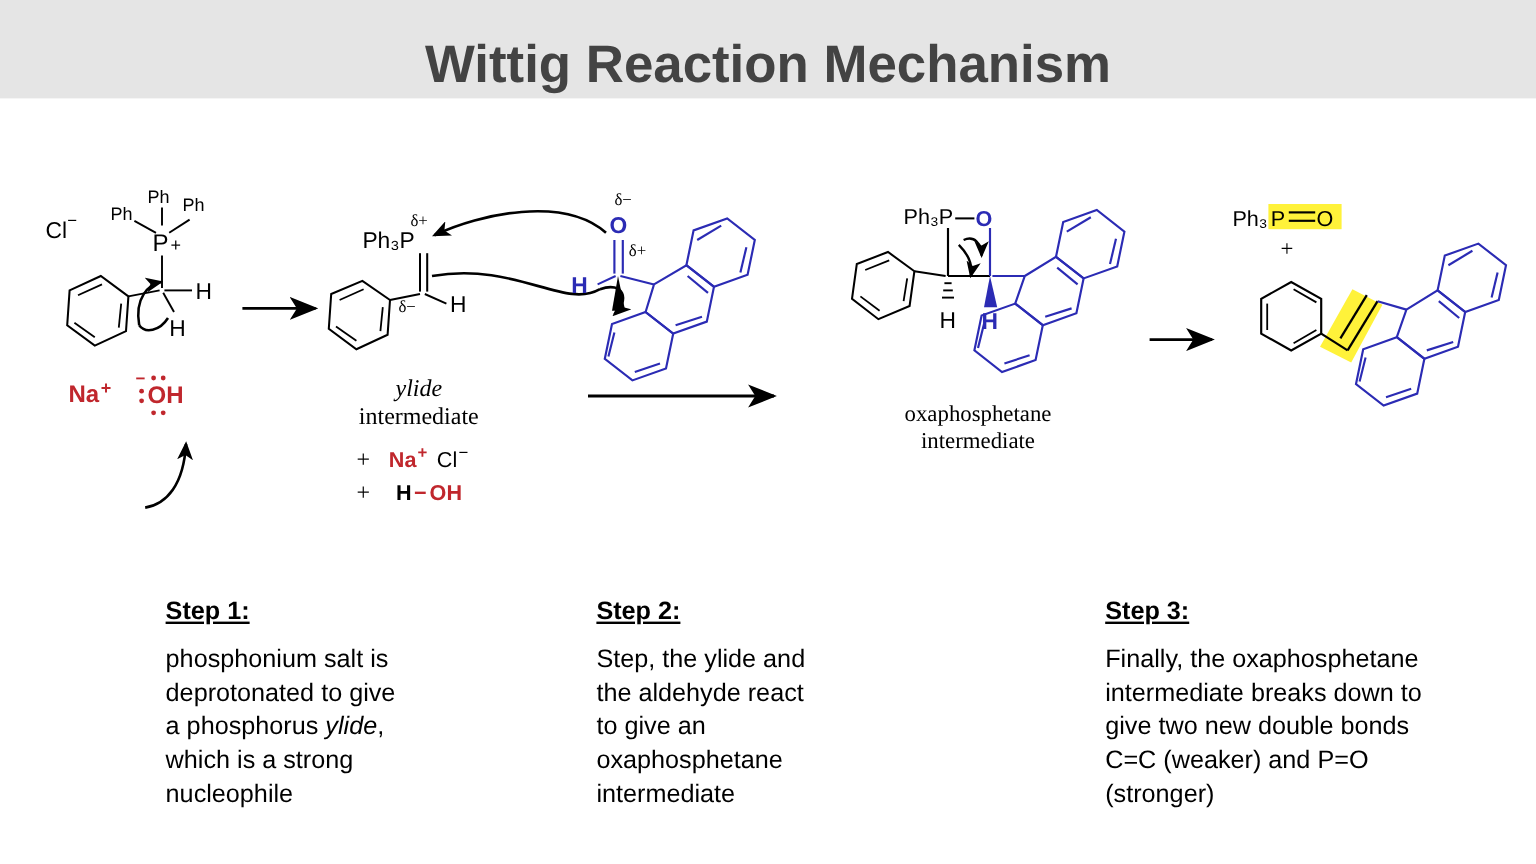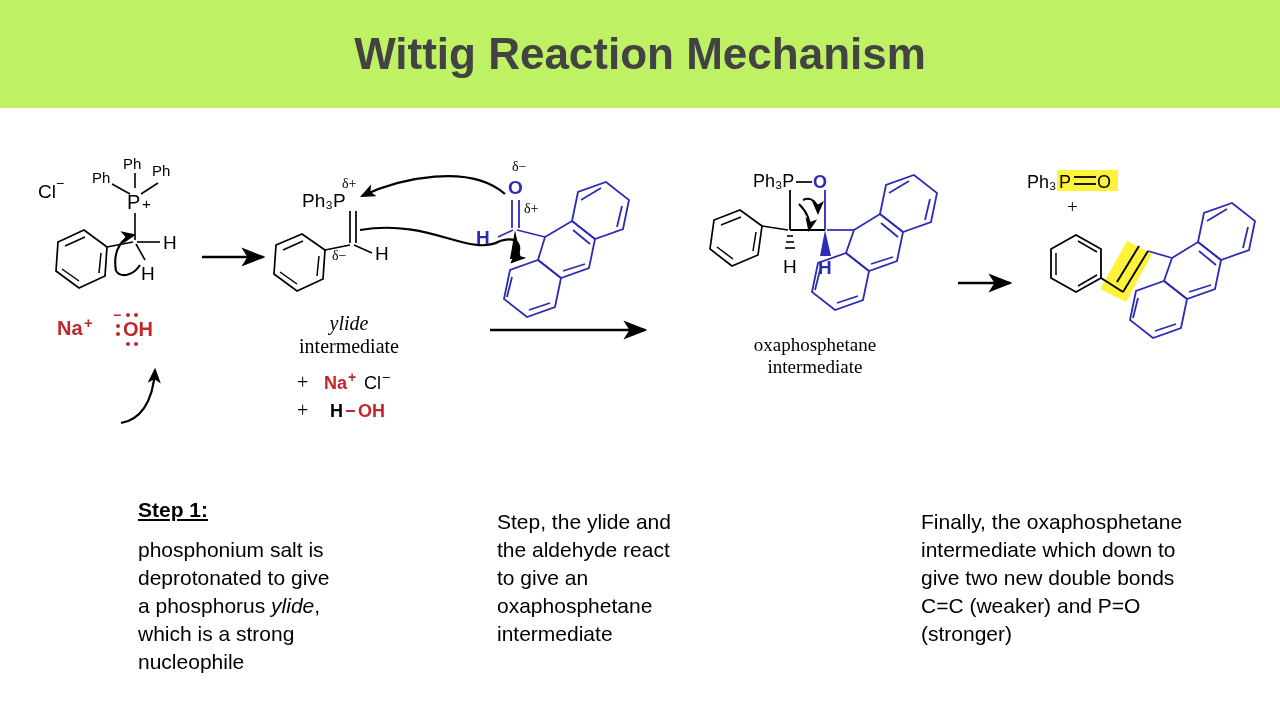--- a/index.html
+++ b/index.html
@@ -5,22 +5,22 @@
   html,body{margin:0;padding:0;}
   body{
     width:1280px;height:720px;background:#ffffff;
     font-family:"Liberation Sans", sans-serif;
     overflow:hidden;position:relative;
   }
   #stage{position:relative;width:1280px;height:720px;}
 
   
   .banner{
-    position:absolute;left:0;top:0;width:1280px;height:108px;
-    background:#bef264;
+    position:absolute;left:0;top:0;width:1280px;height:82px;
+    background:#e5e5e5;
   }
   .banner-title{
     position:absolute;left:0;top:0;width:1280px;height:108px;
     display:flex;align-items:center;justify-content:center;
     font-family:"Liberation Sans", sans-serif;
     font-size:44px;font-weight:bold;color:#434343;
     letter-spacing:0px;
   }
 
   
@@ -293,28 +293,28 @@
 
   <div class="step" id="step1">
     <span class="step-head">Step 1:</span><span class="step-body"><span>phosphonium salt is
 deprotonated to give
 a phosphorus </span><span class="ital">ylide</span><span>,
 which is a strong
 nucleophile</span></span>
   </div>
 
   <div class="step" id="step2">
-    <span class="step-body">Step, the ylide and
+    <span class="step-head">Step 2:</span><span class="step-body">Step, the ylide and
 the aldehyde react
 to give an
 oxaphosphetane
 intermediate</span>
   </div>
 
   <div class="step" id="step3">
-    <span class="step-body">Finally, the oxaphosphetane
-intermediate which down to
+    <span class="step-head">Step 3:</span><span class="step-body">Finally, the oxaphosphetane
+intermediate breaks down to
 give two new double bonds
 C=C (weaker) and P=O
 (stronger)</span>
   </div>
 
 </div>
 
 </body></html>

